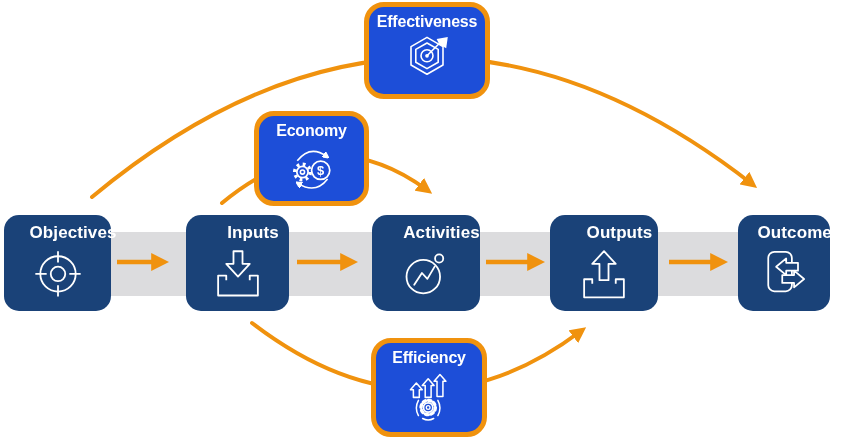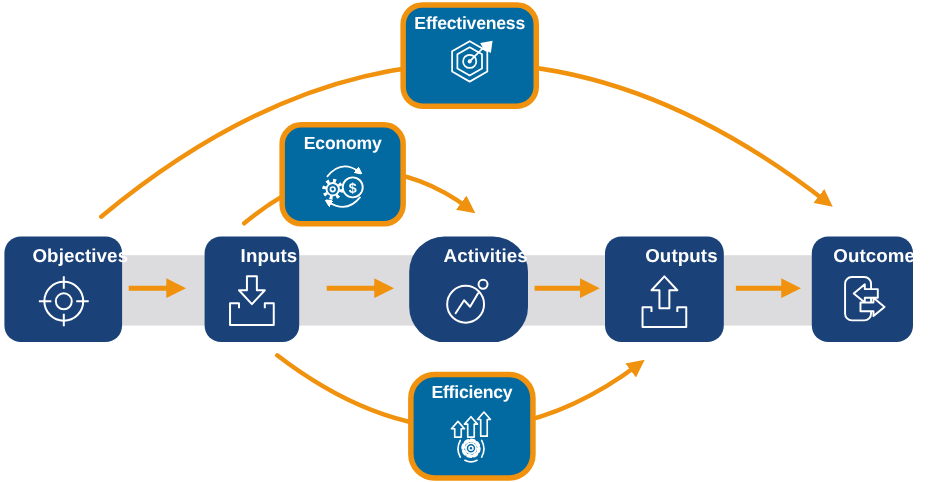--- a/index.html
+++ b/index.html
@@ -9,21 +9,21 @@
   }
   .arrow-layer { position:absolute; left:0; top:0; }
   .stage {
     position:absolute; background:#1A4278; border-radius:15px;
     display:flex; flex-direction:column; align-items:center;
     color:#ffffff; top:215px; width:107px; height:96px;
   }
   .stage .label { font-weight:bold; font-size:17px; margin-top:8px; letter-spacing:0.1px; white-space:nowrap;margin-left:31px; }
   .stage svg { margin-top:1px; }
   .overlay-box {
-    position:absolute; background:#0369a1; border:5px solid #F0920E; border-radius:20px;
+    position:absolute; background:#1d4ed8; border:5px solid #F0920E; border-radius:20px;
     display:flex; flex-direction:column; align-items:center;
     color:#ffffff; box-sizing:border-box;
   }
   .overlay-box .label { font-weight:bold; font-size:16px; margin-top:6px; letter-spacing:-0.2px; white-space:nowrap; }
   .icon { display:block; }
 </style>
 </head>
 <body>
 
 <div class="canvas">
@@ -49,29 +49,29 @@
 
   <div class="stage" style="left:4px;">
     <div class="label">Objectives</div>
     <svg class="icon" width="58" height="58" viewBox="0 0 64 64" fill="none" stroke="#fff" stroke-width="2">
       <circle cx="32" cy="33" r="19.5"></circle>
       <circle cx="32" cy="33" r="8"></circle>
       <path d="M32 8 V20.5 M32 45.5 V58 M7 33 H19.5 M44.5 33 H57"></path>
     </svg>
   </div>
 
-  <div class="stage" style="left:186px; width:86px;">
+  <div class="stage" style="left:186px; width:103px;">
     <div class="label">Inputs</div>
     <svg class="icon" width="58" height="56" viewBox="0 0 64 62" fill="none" stroke="#fff" stroke-width="2" stroke-linejoin="round">
       <path d="M27 8 v14 h-8 l13 14 13 -14 h-8 v-14 z"></path>
       <path d="M19 40 v-5 h-9 v22 h44 v-22 h-9 v5"></path>
     </svg>
   </div>
 
-  <div class="stage" style="left:372px; width:108px;border-radius:32px;">
+  <div class="stage" style="left:372px; width:108px;">
     <div class="label">Activities</div>
     <svg class="icon" width="58" height="58" viewBox="0 0 64 64" fill="none" stroke="#fff" stroke-width="2" stroke-linecap="round" stroke-linejoin="round">
       <circle cx="29" cy="36" r="18.5"></circle>
       <path d="M19 45 L27.5 32 L33.5 38.5 L41.5 25"></path>
       <circle cx="46.5" cy="16" r="4.5"></circle>
     </svg>
   </div>
 
   <div class="stage" style="left:550px; width:108px;">
     <div class="label">Outputs</div>
@@ -113,21 +113,21 @@
       <path d="M15 24 Q 30 5 49 19" stroke-width="1.8" marker-end="url(#wArrow)"></path>
       <path d="M50 45 Q 36 63 16 50" stroke-width="1.8" marker-end="url(#wArrow)"></path>
       <circle cx="21" cy="37" r="9" stroke-width="4" stroke-dasharray="3.2 3.87"></circle>
       <circle cx="21" cy="37" r="6.5" stroke-width="2"></circle>
       <circle cx="21" cy="37" r="2.4" stroke-width="1.8"></circle>
       <circle cx="42" cy="35" r="10.5"></circle>
       <text x="42" y="40.5" text-anchor="middle" font-size="15" font-weight="bold" font-family="Liberation Sans, sans-serif" fill="#fff" stroke="none">$</text>
     </svg>
   </div>
 
-  <div class="overlay-box" style="left:371px; top:338px; width:116px; height:99px;border-radius:24px;">
+  <div class="overlay-box" style="left:371px; top:338px; width:116px; height:99px;">
     <div class="label">Efficiency</div>
     <svg class="icon" width="54" height="54" viewBox="0 0 64 64" fill="none" stroke="#fff" stroke-width="1.8" stroke-linejoin="round" stroke-linecap="round">
       <path d="M13.5 36 V27 H10 L17 19 L24 27 H20.5 V36 Z"></path>
       <path d="M27.5 36 V22 H24 L31 14 L38 22 H34.5 V36 Z"></path>
       <path d="M41.5 35 V17 H38 L45 9 L52 17 H48.5 V35 Z"></path>
       <circle cx="31" cy="48" r="8.5" stroke-width="4" stroke-dasharray="3.1 3.58"></circle>
       <circle cx="31" cy="48" r="5.5" stroke-width="2"></circle>
       <circle cx="31" cy="48" r="2.2" stroke-width="1.6"></circle>
       <path d="M19.5 39.5 Q 14.5 48.5 19.5 57.5"></path>
       <path d="M42.5 39.5 Q 47.5 48.5 42.5 57.5"></path>

